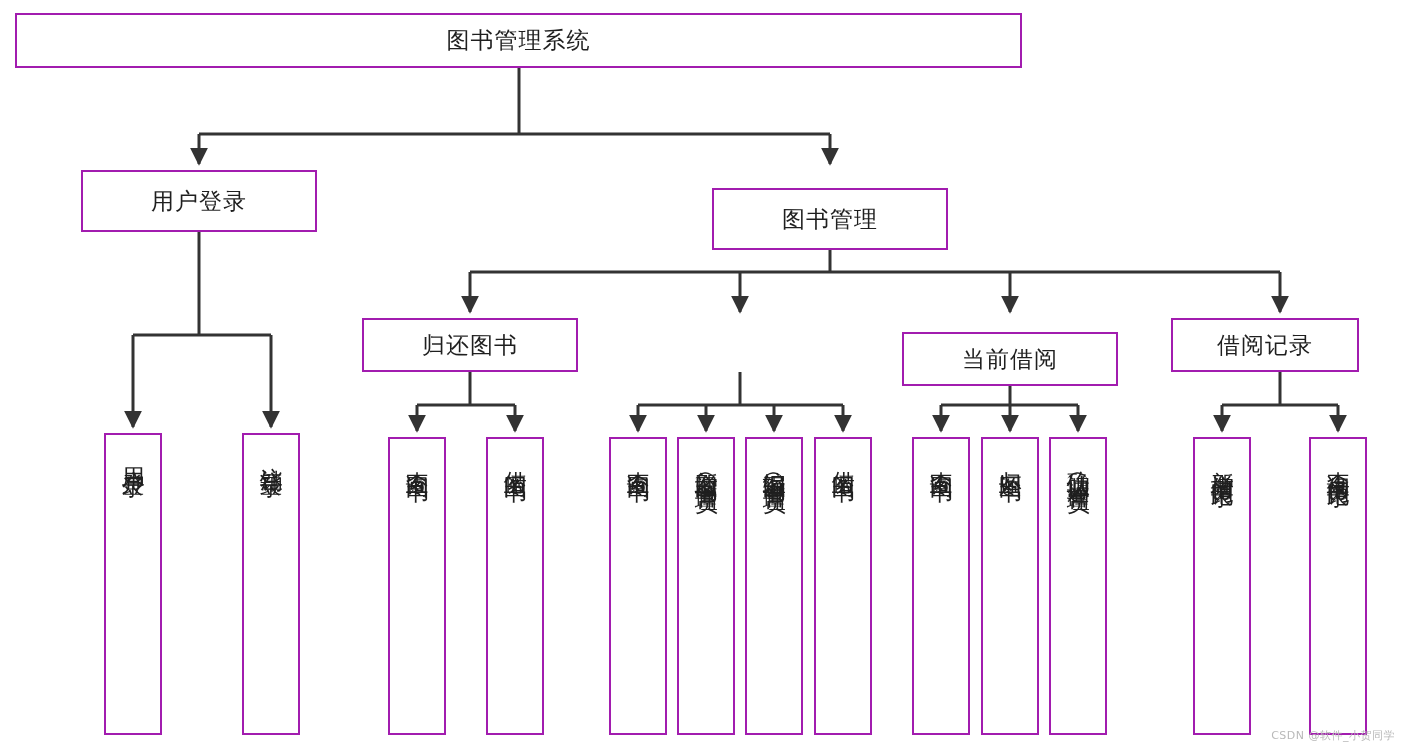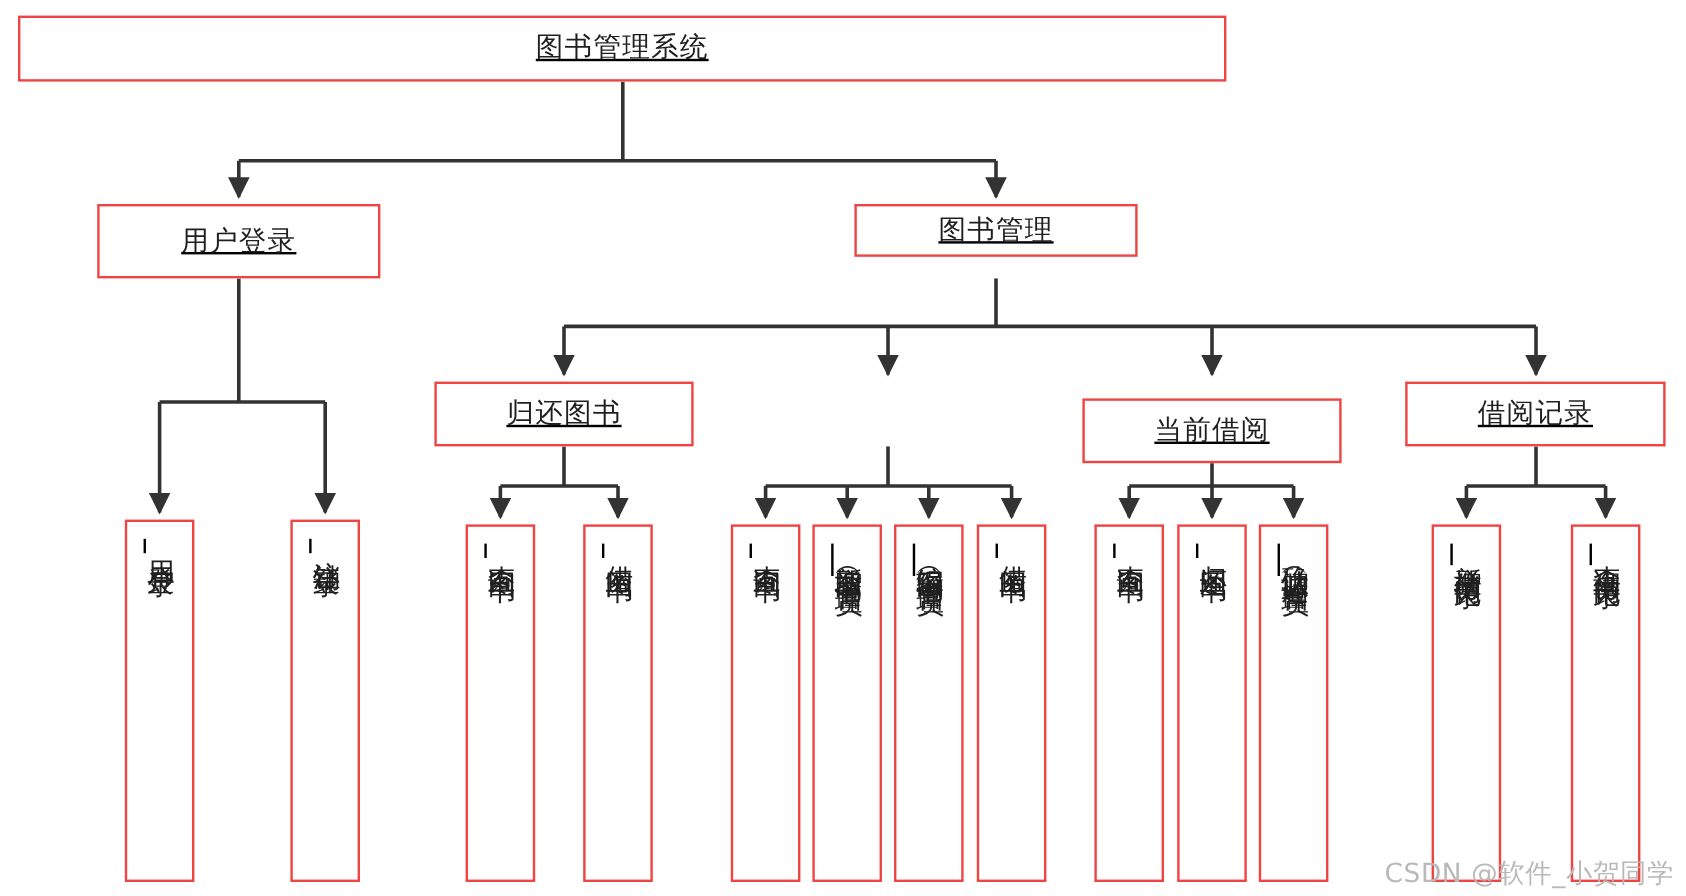--- a/index.html
+++ b/index.html
@@ -23,26 +23,25 @@
     left: 0;
     top: 0;
     width: 1405px;
     height: 747px;
     pointer-events: none;
   }
   .node {
     position: absolute;
     box-sizing: border-box;
     background: #ffffff;
-    border: 2px solid #ef4444;
+    border: 2px solid #a21caf;
     display: flex;
     align-items: center;
     justify-content: center;
     z-index: 2;
-    text-decoration: underline;
   }
   .node-label {
     color: #1f1f1f;
     font-size: 23px;
     line-height: 1.15;
     letter-spacing: 1px;
     white-space: nowrap;
     text-align: center;
   }
   .node.leaf {
@@ -56,21 +55,21 @@
     font-size: 23px;
     letter-spacing: 3px;
     line-height: 1.1;
     white-space: nowrap;
   }
   #watermark {
     position: absolute;
     right: 10px;
     bottom: 4px;
     color: #b9b9b9;
-    font-size: 22px;
+    font-size: 11px;
     letter-spacing: 0.5px;
     z-index: 5;
     white-space: nowrap;
   }
 </style>
 </head>
 <body>
 
 <div id="diagram-root">
 
@@ -124,31 +123,31 @@
     </g>
   </svg>
 
   <div class="node" style="left:15px; top:13px; width:1007px; height:55px;">
     <span class="node-label">图书管理系统</span>
   </div>
 
   <div class="node" style="left:81px; top:170px; width:236px; height:62px;">
     <span class="node-label">用户登录</span>
   </div>
-  <div class="node" style="left:712px; top:170px; width:236px; height:44px;">
+  <div class="node" style="left:712px; top:188px; width:236px; height:62px;">
     <span class="node-label">图书管理</span>
   </div>
 
   <div class="node" style="left:362px; top:318px; width:216px; height:54px;">
     <span class="node-label">归还图书</span>
   </div>
   <div class="node" style="left:902px; top:318px; width:216px; height:54px;margin-top:14px;">
     <span class="node-label">当前借阅</span>
   </div>
-  <div class="node" style="left:1171px; top:318px; width:217px; height:54px;">
+  <div class="node" style="left:1171px; top:318px; width:188px; height:54px;">
     <span class="node-label">借阅记录</span>
   </div>
 
   <div class="node leaf" style="left:104px; top:433px; width:58px; height:302px;">
     <span class="node-label">用户登录</span>
   </div>
   <div class="node leaf" style="left:242px; top:433px; width:58px; height:302px;">
     <span class="node-label">注销登录</span>
   </div>
 

